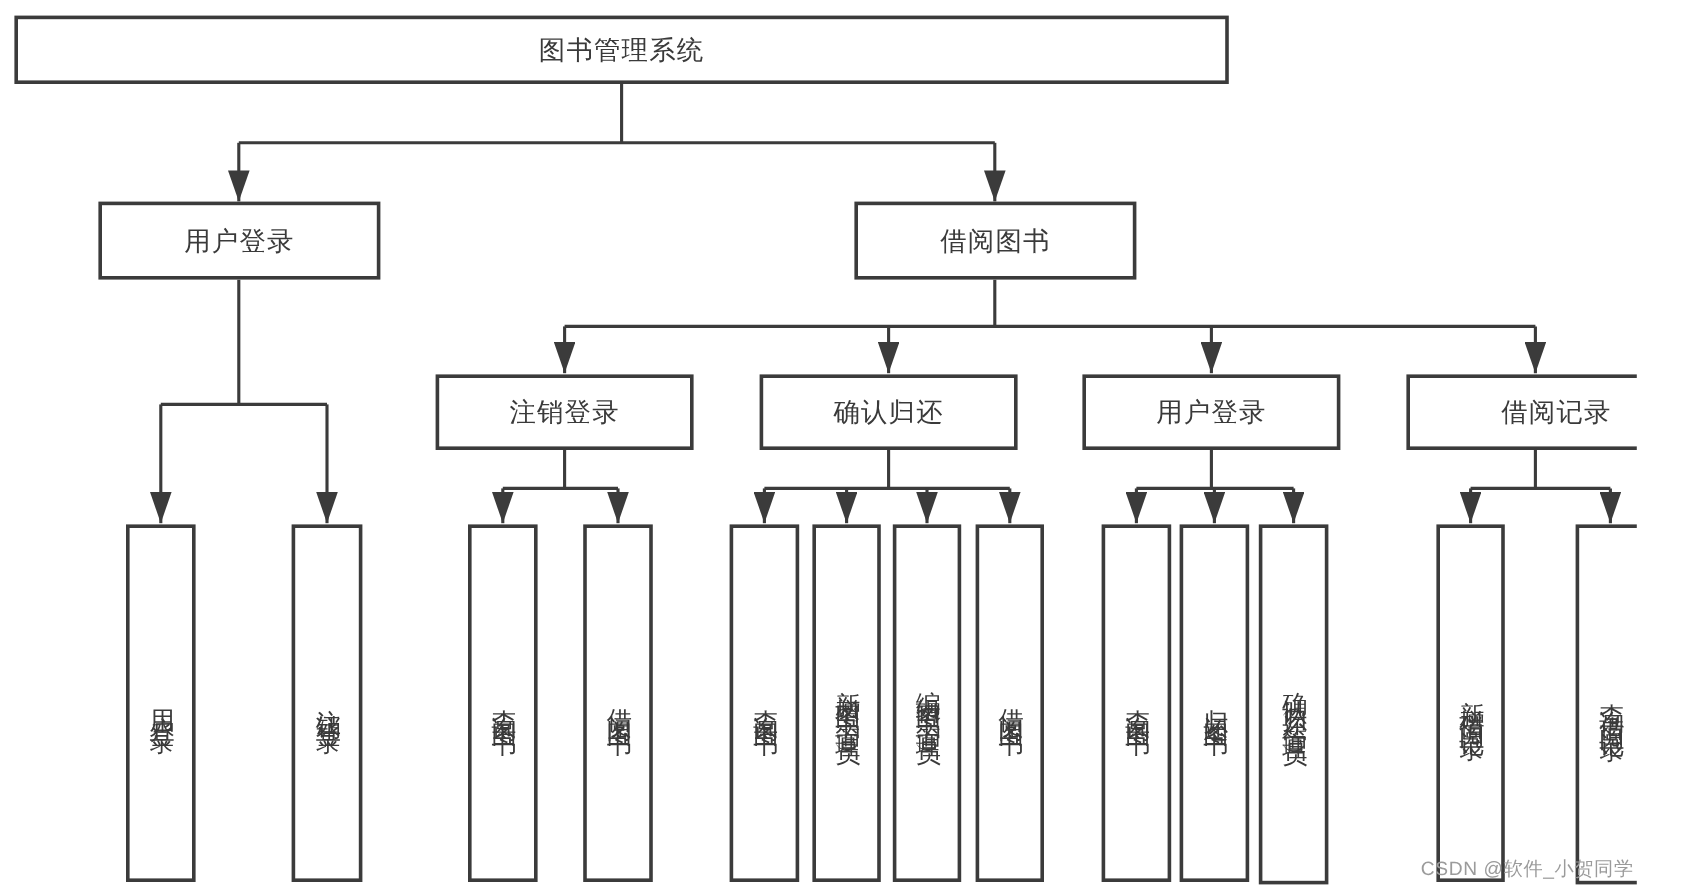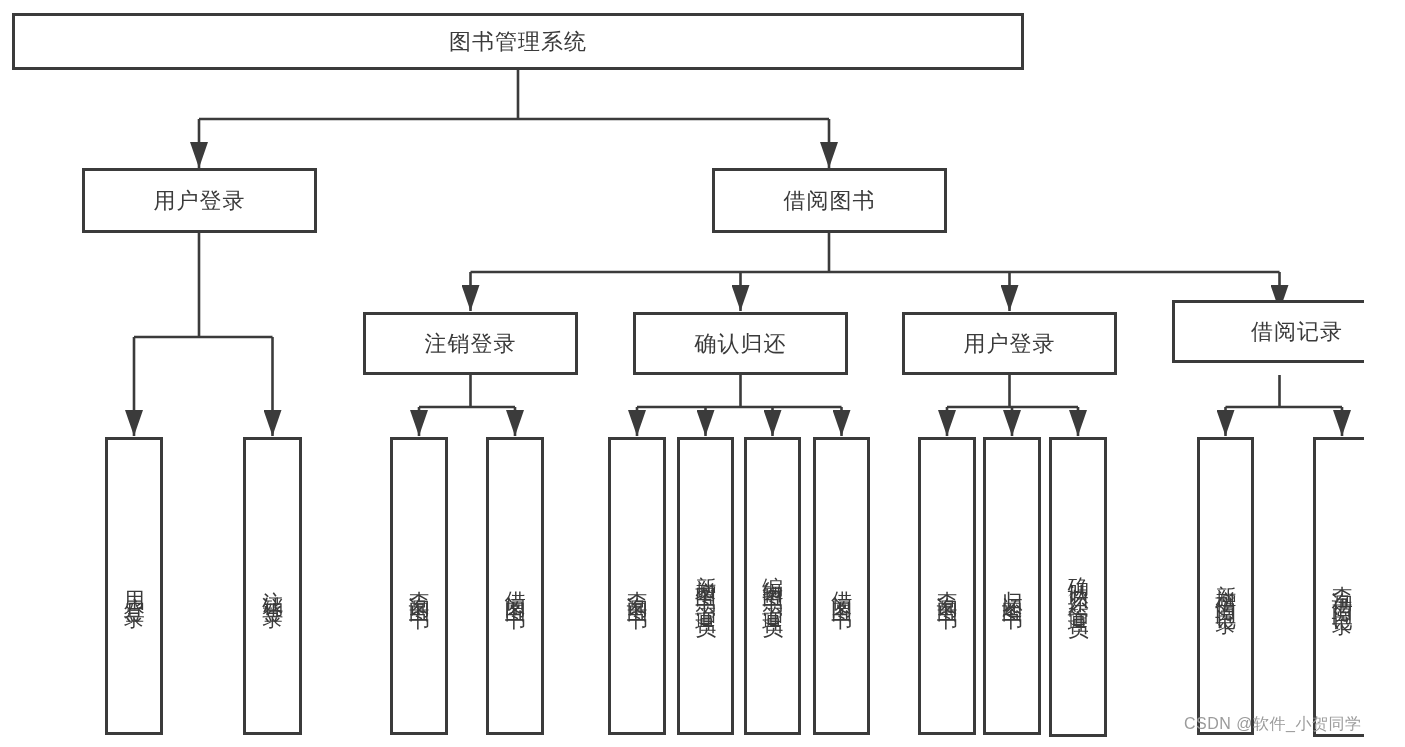--- a/index.html
+++ b/index.html
@@ -107,21 +107,21 @@
 
   <div class="node hnode" style="left:363px; top:312px; width:215px; height:63px;">
     <span>注销登录</span>
   </div>
   <div class="node hnode" style="left:633px; top:312px; width:215px; height:63px;">
     <span>确认归还</span>
   </div>
   <div class="node hnode" style="left:902px; top:312px; width:215px; height:63px;">
     <span>用户登录</span>
   </div>
-  <div class="node hnode" style="left:1172px; top:300px; width:215px; height:63px;padding-left:35px;">
+  <div class="node hnode" style="left:1172px; top:312px; width:215px; height:63px;padding-left:35px;">
     <span>借阅记录</span>
   </div>
 
   <div class="node vnode" style="left:105px; top:437px; width:58px; height:298px;">
     <span class="vlabel">用户登录</span>
   </div>
   <div class="node vnode" style="left:243px; top:437px; width:59px; height:298px;">
     <span class="vlabel">注销登录</span>
   </div>
 

